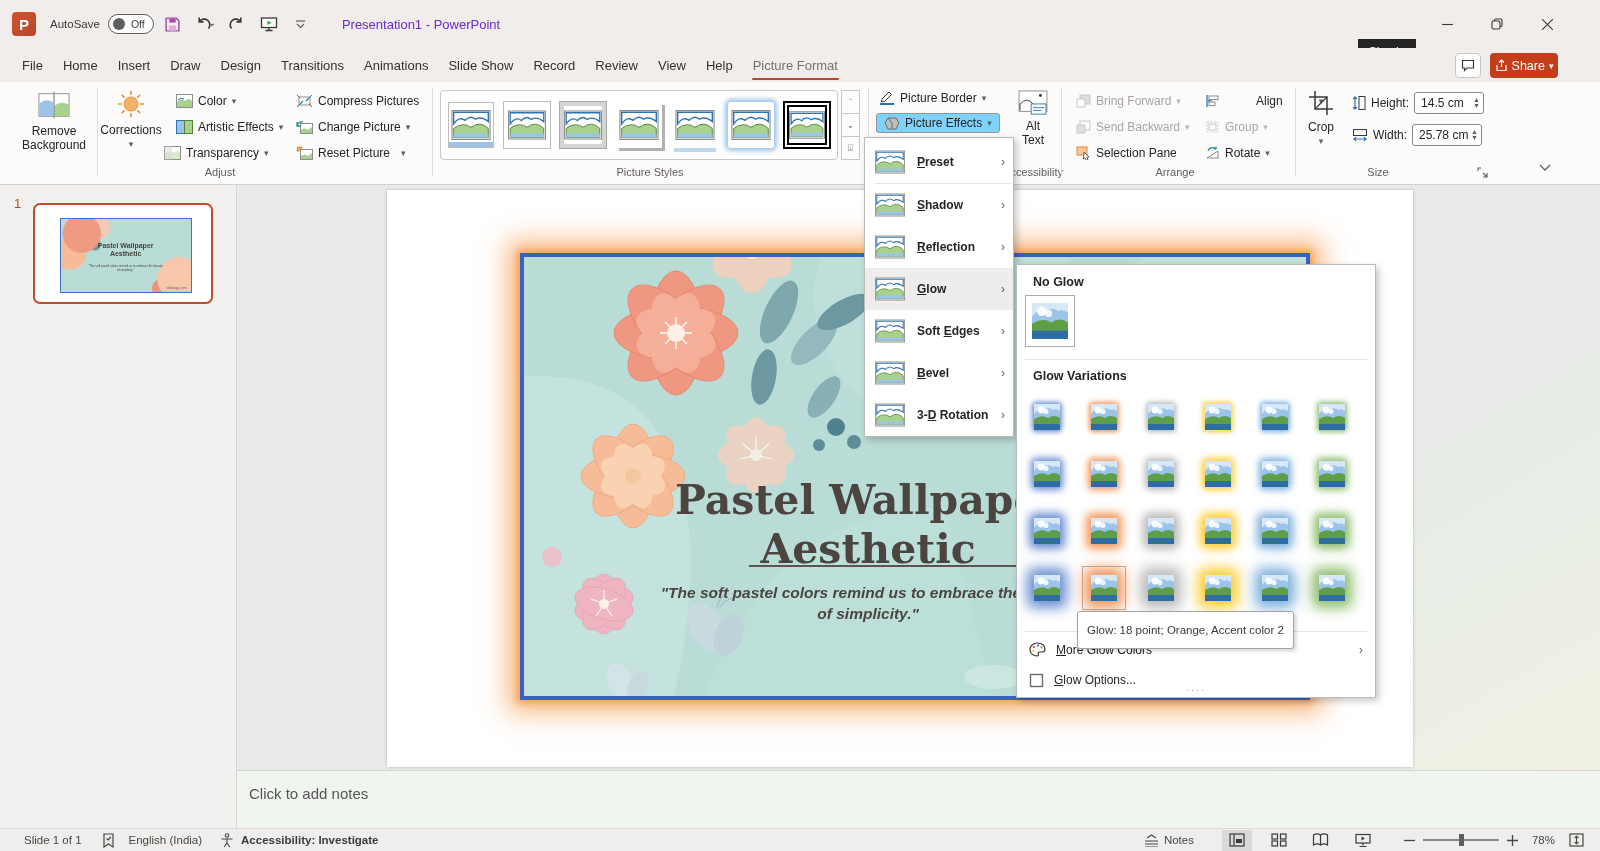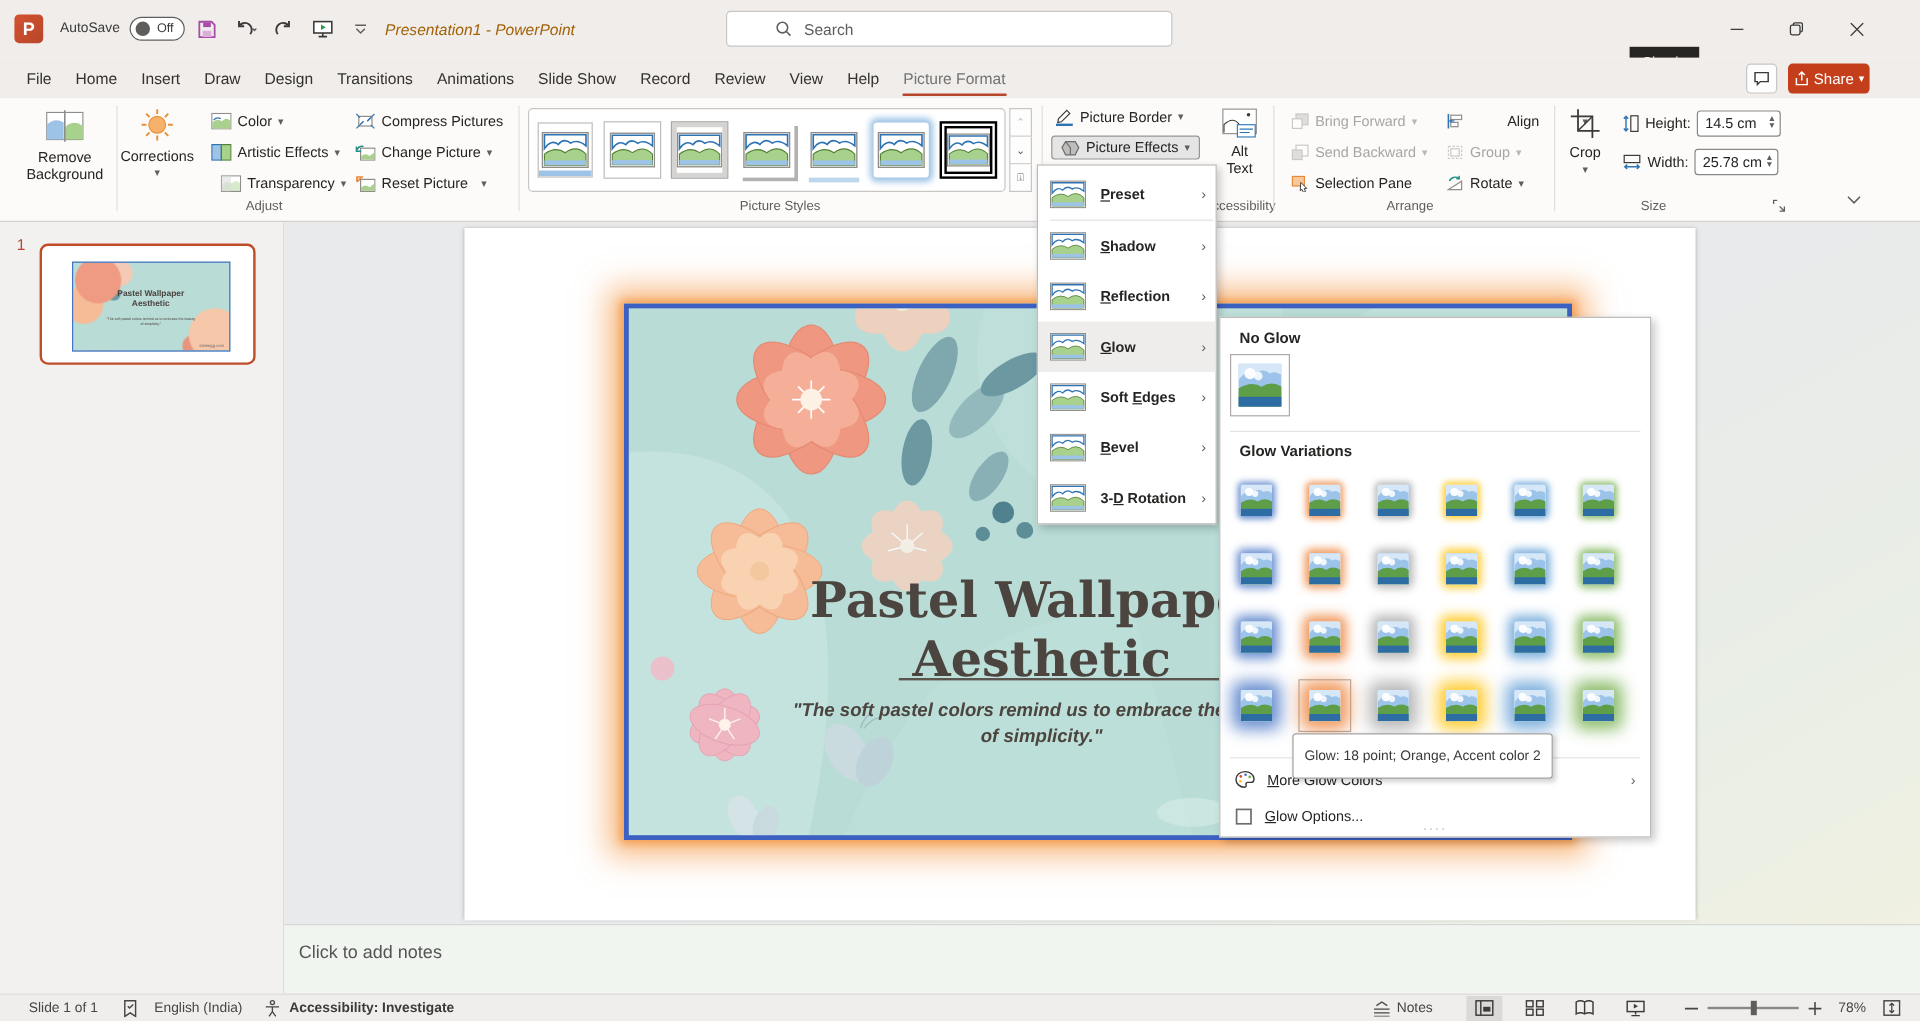--- a/index.html
+++ b/index.html
@@ -7,21 +7,21 @@
   .abs { position:absolute; }
 
   
   #titlebar { position:absolute; left:0; top:0; width:1600px; height:48px; background:#f0edeb; display:flex; align-items:center; }
   .ppt-logo { width:24px; height:24px; margin-left:12px; border-radius:4px; background:linear-gradient(135deg,#d35230,#b7472a); color:#fff; font-weight:bold; font-size:15px; display:flex; align-items:center; justify-content:center; }
   .autosave-lbl { font-size:11.5px; color:#3b3a39; margin-left:14px; }
   .toggle { width:46px; height:20px; border:1px solid #605e5c; border-radius:10px; background:#fff; margin-left:8px; position:relative; display:flex; align-items:center; }
   .toggle .knob { width:12px; height:12px; border-radius:50%; background:#605e5c; margin-left:4px; }
   .toggle .state { font-size:10.5px; color:#3b3a39; margin-left:6px; }
   .qat-btn { width:26px; height:26px; display:flex; align-items:center; justify-content:center; margin-left:6px; border-radius:3px; }
-  .doc-title { font-size:13px; color:#a16207; margin-left:7px;font-style:italic; }
+  .doc-title { font-size:13px; color:#6d28d9; margin-left:28px; }
   #searchbox { position:absolute; left:605px; top:9px; width:372px; height:30px; background:#fff; border:1px solid #c8c6c4; border-radius:4px; display:flex; align-items:center; }
   #searchbox .mag { margin-left:40px; }
   #searchbox .ph { font-size:13px; color:#605e5c; margin-left:10px; }
   #signin { position:absolute; left:1358px; top:11px; width:58px; height:26px; background:#262524; color:#fff; font-size:12px; display:flex; align-items:center; justify-content:center;margin-top:28px; }
   .winbtn { position:absolute; top:0; width:42px; height:48px; display:flex; align-items:center; justify-content:center; }
 
   
   #tabrow { position:absolute; left:0; top:48px; width:1600px; height:34px; background:#f0edeb; display:flex; align-items:stretch; padding-left:12px; }
   .tab { position:relative; font-size:13px; color:#33322f; padding:0 10px; display:flex; align-items:center; white-space:nowrap; }
   .tab.active { color:#737373; }
@@ -46,21 +46,21 @@
   .gs1 .gframe { border:4px solid #fff; outline:1px solid #bfbdbb; }
   .gs2 .gframe { border:4px solid #d6d4d2; outline:1px solid #aaa8a6; }
   .gs3 .gframe { box-shadow:3px 3px 0 #b3b1af; }
   .gs4 .gframe { box-shadow:0 6px 0 -2px #bdd7ee; }
   .gs5 .gframe { box-shadow:0 0 5px 3px #9dc3e6; border-radius:3px; }
   .gs6 .gframe { border:2px solid #000; outline:2px solid #000; outline-offset:2px; width:40px; height:40px; }
   .gscroll { position:absolute; left:841px; top:8px; width:19px; height:70px; display:flex; flex-direction:column; }
   .gscroll div { flex:1; border:1px solid #c8c6c4; background:#fdfdfd; display:flex; align-items:center; justify-content:center; font-size:9px; color:#605e5c; }
   .gscroll div + div { border-top:none; }
   .gscroll .dis { color:#c5c3c1; }
-  .effbtn { border:1px solid #979593; background:#e5e5e5; border-radius:3px; padding:2px 7px; }
+  .effbtn { border:1px solid #979593; background:#7dd3fc; border-radius:3px; padding:2px 7px; }
   .spinbox { display:flex; align-items:center; border:1px solid #8a8886; border-radius:3px; background:#fff; height:22px; padding:0 3px 0 6px; }
   .spinbox .val { font-size:12px; color:#252423; width:52px; }
   .spin { display:flex; flex-direction:column; font-size:7px; color:#605e5c; line-height:6px; }
 
   
   #thumbpanel { position:absolute; left:0; top:185px; width:237px; height:643px; background:#f3f1f0; border-right:1px solid #d8d6d4; }
   .slide-num { position:absolute; left:14px; top:11px; font-size:13px; color:#b5492a; }
   .thumb { position:absolute; left:33px; top:18px; width:180px; height:101px; background:#fff; border:2px solid #bf4d28; border-radius:7px; overflow:hidden; }
   .thumb-pic { position:absolute; left:14%; top:13%; right:11%; bottom:9%; border:1.5px solid #4472c4;
      background:
@@ -156,27 +156,20 @@
         <path d="M9 11.5v3M5.5 14.5h7" stroke="#3b3a39" stroke-width="1.3"></path>
       </svg>
   </div>
   <div class="qat-btn">
     <svg width="11" height="9" viewBox="0 0 11 9">
         <path d="M1 1h9" stroke="#605e5c" stroke-width="1.2"></path>
         <path d="M2 4l3.5 3.5L9 4" fill="none" stroke="#605e5c" stroke-width="1.2"></path>
       </svg>
   </div>
   <span class="doc-title">Presentation1  -  PowerPoint</span>
-  <div id="searchbox">
-    <svg class="mag" width="14" height="14" viewBox="0 0 14 14">
-        <circle cx="6" cy="6" r="4.4" fill="none" stroke="#605e5c" stroke-width="1.3"></circle>
-        <path d="M9.3 9.3l3.4 3.4" stroke="#605e5c" stroke-width="1.3"></path>
-      </svg>
-    <span class="ph">Search</span>
-  </div>
   <div id="signin">Sign in</div>
   <div class="winbtn" style="left:1426px;">
     <svg width="11" height="11" viewBox="0 0 11 11">
         <path d="M0 5.5h11" stroke="#3b3a39" stroke-width="1.1"></path>
       </svg>
   </div>
   <div class="winbtn" style="left:1476px;">
     <svg width="12" height="12" viewBox="0 0 12 12">
         <rect x="1" y="3" width="8" height="8" rx="1.5" fill="none" stroke="#3b3a39" stroke-width="1.1"></rect>
         <path d="M3.5 3V2.2A1.2 1.2 0 0 1 4.7 1H10a1 1 0 0 1 1 1v5.3A1.2 1.2 0 0 1 9.8 8.5H9" fill="none" stroke="#3b3a39" stroke-width="1.1"></path>
@@ -251,21 +244,21 @@
       <span class="chev">▾</span>
   </div>
   <div class="smallbtn" style="left:176px; top:38px;">
     <svg width="17" height="14" viewBox="0 0 17 14">
         <rect x=".5" y=".5" width="8" height="13" fill="#9dc3e6" stroke="#2e74b5"></rect>
         <rect x="8.5" y=".5" width="8" height="13" fill="#a9d18e" stroke="#538135"></rect>
       </svg>
     <span>Artistic Effects</span>
       <span class="chev">▾</span>
   </div>
-  <div class="smallbtn" style="left:184px; top:64px;">
+  <div class="smallbtn" style="left:164px; top:64px;">
     <svg width="17" height="14" viewBox="0 0 17 14">
         <rect x=".5" y=".5" width="16" height="13" fill="#fff" stroke="#8f8d8b"></rect>
         <path d="M1 13V8Q5 4 9 7q4-4 7 0v6z" fill="#a9d18e" opacity=".45"></path>
         <rect x=".5" y=".5" width="8" height="13" fill="#d9d9d9" opacity=".55"></rect>
       </svg>
     <span>Transparency</span>
       <span class="chev">▾</span>
   </div>
   <div class="smallbtn" style="left:296px; top:12px;">
     <svg width="17" height="14" viewBox="0 0 17 14">

